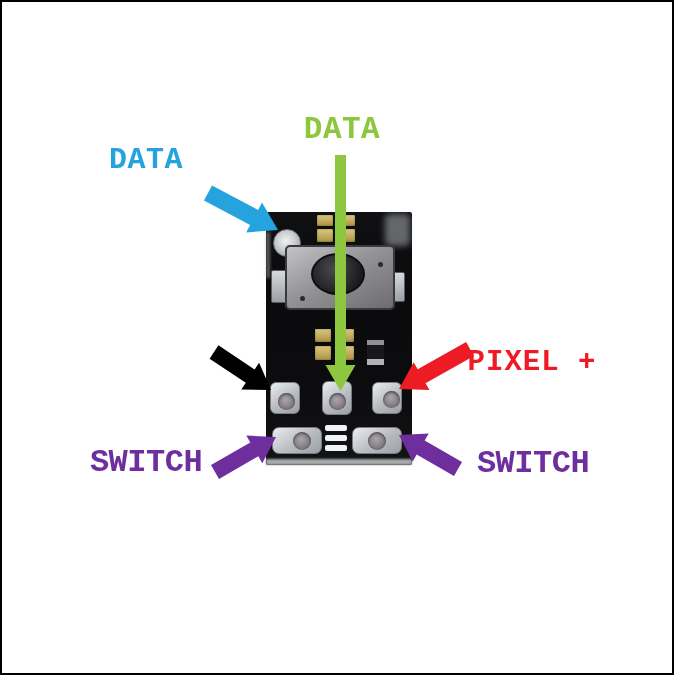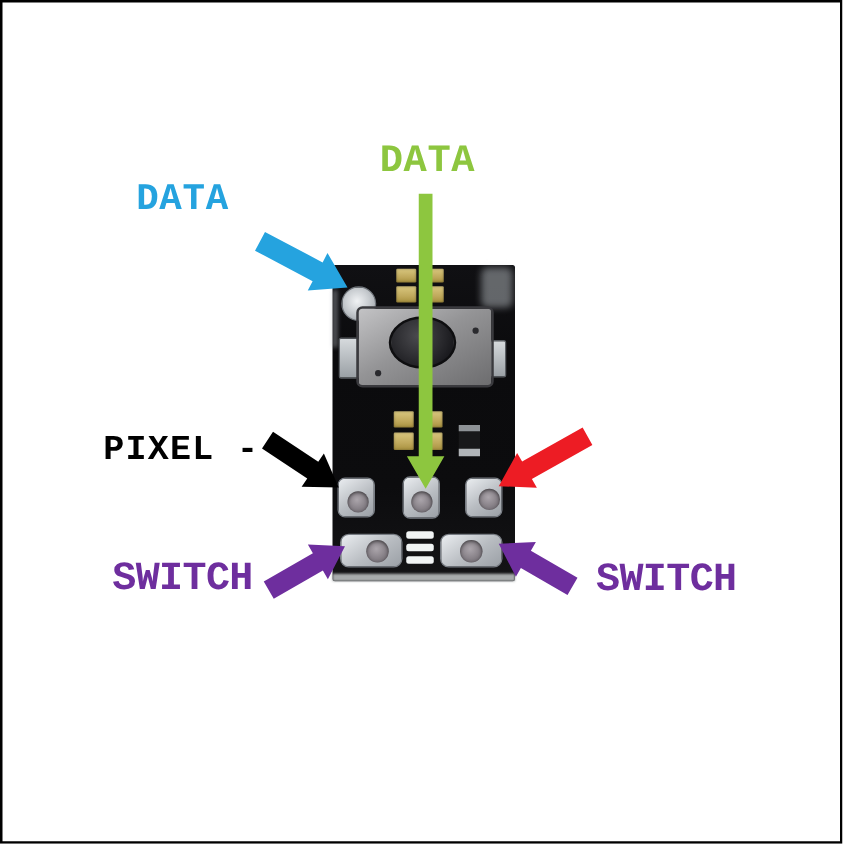--- a/index.html
+++ b/index.html
@@ -125,20 +125,20 @@
     <polygon points="217,476.9 256.3,454.3 260.3,461.3 274,435 244.3,433.5 248.3,440.5 209,463.1" fill="#6E2E9E"></polygon>
     <polygon points="460,460.1 422.7,438.6 426.7,431.6 397,433 410.7,459.4 414.7,452.4 452,473.9" fill="#6E2E9E"></polygon>
   </svg>
 
   <div class="label" id="label-data" style="color: rgb(141, 198, 63);">DATA</div>
 
   <div class="label" id="label-data-out" style="color: rgb(37, 163, 223);">
     <div>DATA</div>
   </div>
 
-  <div class="label" id="label-pixel-minus" style="color: rgb(0, 0, 0);">PIXEL -</div>
 
+  <div class="label" id="label-pixel-plus" style="color: rgb(237, 28, 36);">PIXEL +</div>
 
   <div class="label" id="label-switch-left" style="color: rgb(110, 46, 158);">SWITCH</div>
 
   <div class="label" id="label-switch-right" style="color: rgb(110, 46, 158);">SWITCH</div>
 
 </div>
 
 </body></html>

